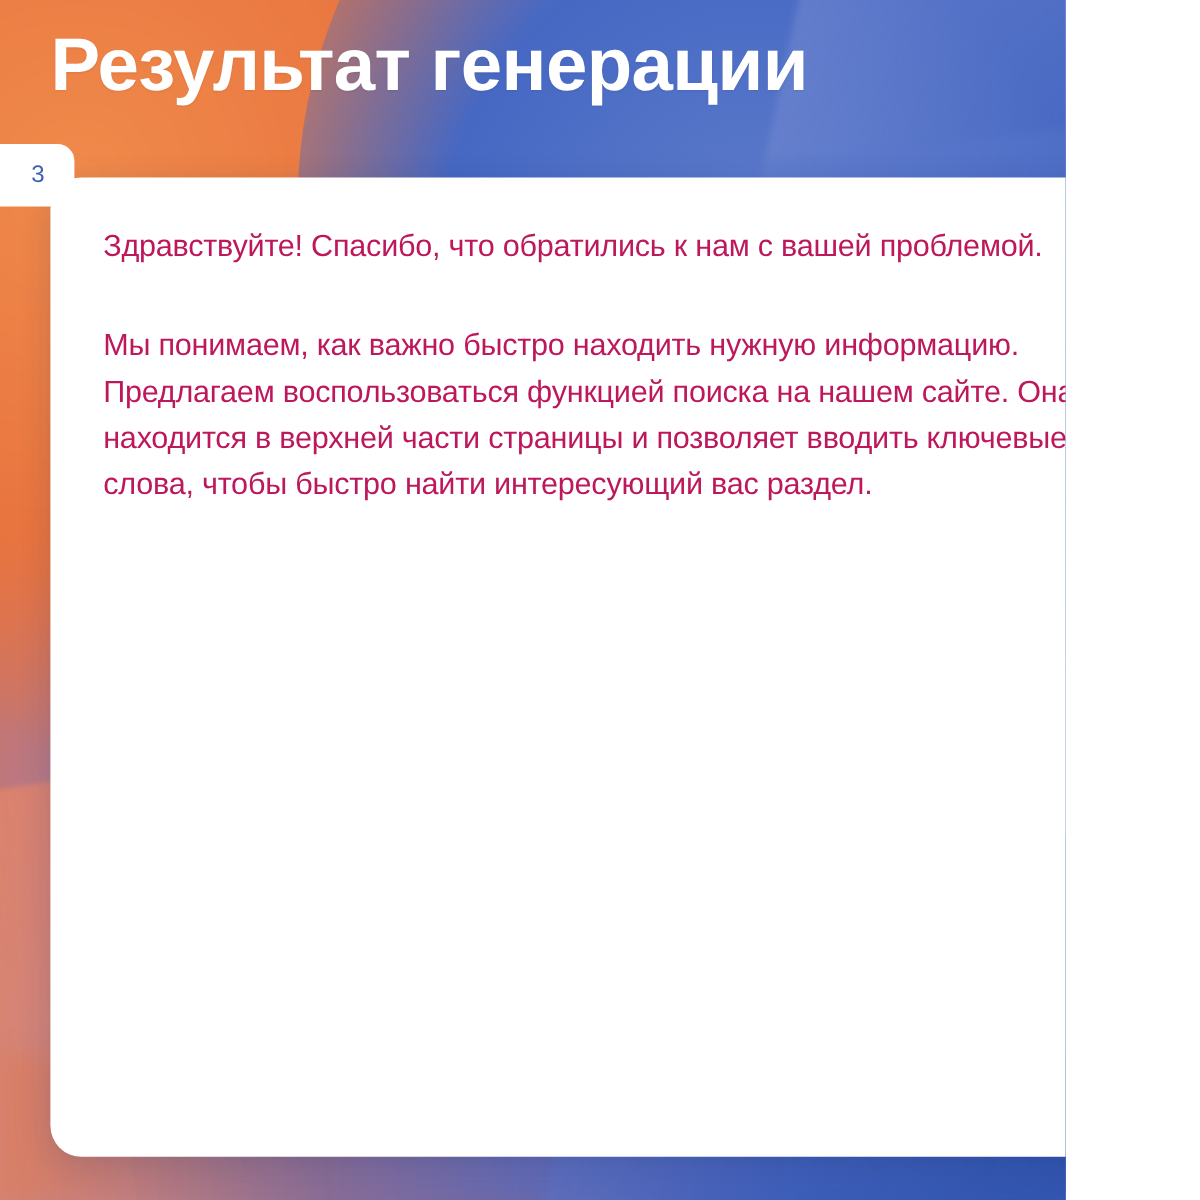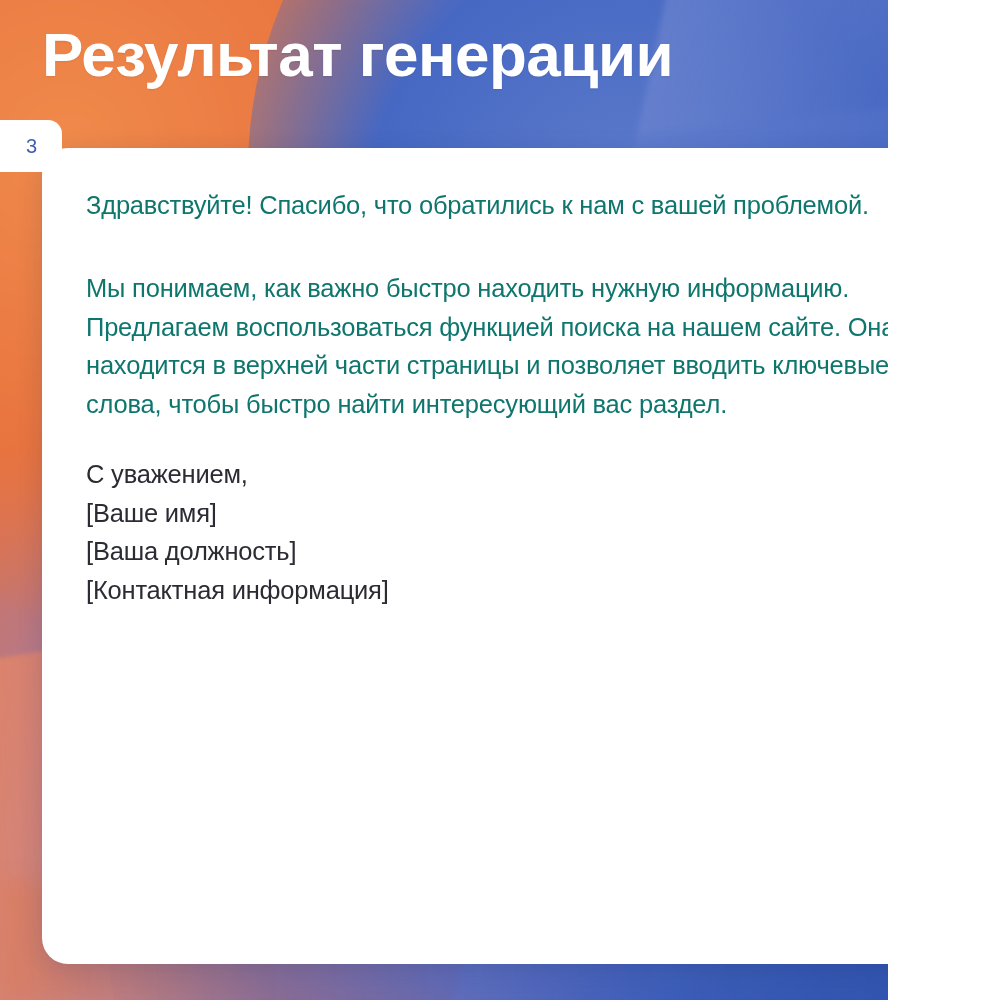--- a/index.html
+++ b/index.html
@@ -136,21 +136,21 @@
     border-radius: 26px;
     box-shadow: 0 6px 26px rgba(20, 35, 90, 0.16);
     box-sizing: border-box;
     padding: 38px 44px 30px 44px;
     overflow: hidden;
     z-index: 2;
   }
 
   .body-text {
     margin: 0;
-    color: #0f766e;
+    color: #be185d;
     font-size: 25.5px;
     line-height: 1.52;
     letter-spacing: -0.2px;
   }
   .body-text + .body-text {
     margin-top: 44px;
   }
   .sign-line {
     margin: 0;
     color: #2b2b33;
@@ -179,21 +179,15 @@
 
   <div class="step-badge">
     <span>3</span>
   </div>
 
   <div class="card">
 
     <p class="body-text">Здравствуйте! Спасибо, что обратились к нам с вашей проблемой.</p>
     <p class="body-text">Мы понимаем, как важно быстро находить нужную информацию. Предлагаем воспользоваться функцией поиска на нашем сайте. Она находится в верхней части страницы и позволяет вводить ключевые слова, чтобы быстро найти интересующий вас раздел.</p>
 
-    <div class="signature-block">
-      <p class="sign-line">С уважением,</p>
-      <p class="sign-line">[Ваше имя]</p>
-      <p class="sign-line">[Ваша должность]</p>
-      <p class="sign-line">[Контактная информация]</p>
-    </div>
 
   </div>
 </div>
 
 </body></html>

